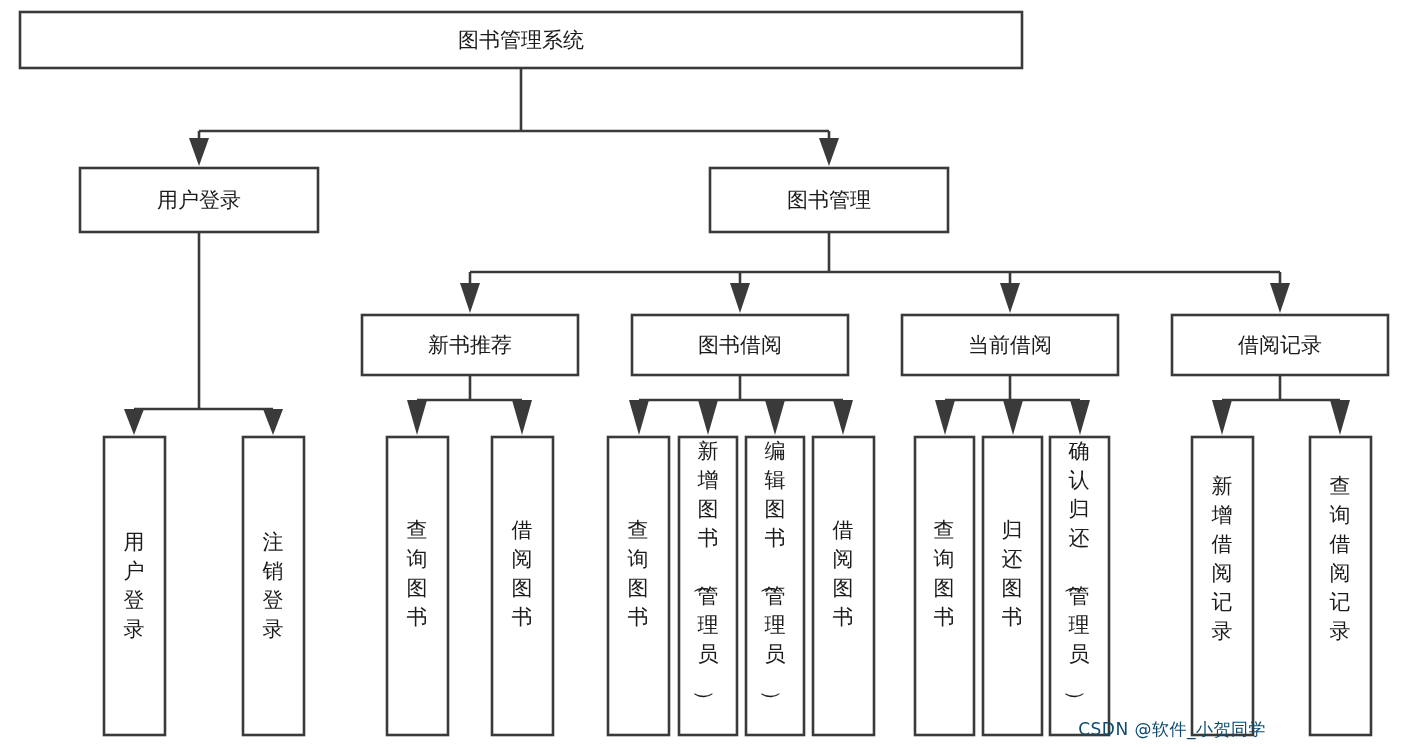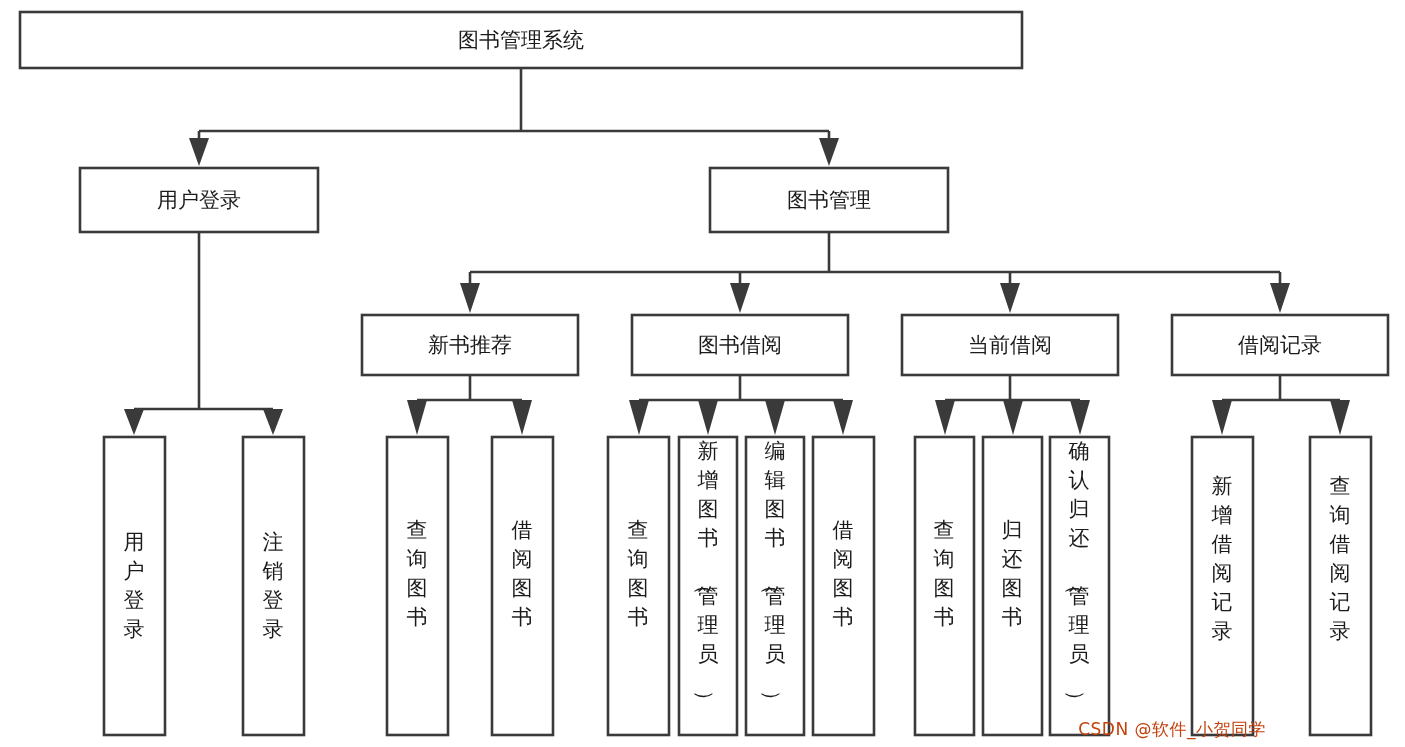--- a/index.html
+++ b/index.html
@@ -50,21 +50,21 @@
     font-size: 21px;
     fill: #1b1b1b;
     text-anchor: middle;
   }
   .watermark {
     position: absolute;
     right: 12px;
     bottom: 6px;
     font-family: "DejaVu Sans", "Liberation Sans", sans-serif;
     font-size: 17px;
-    color: #c2410c;
+    color: #0c4a6e;
     white-space: nowrap;
     letter-spacing: 0.5px;
   }
 </style>
 </head>
 <body>
 
 <div id="diagram-root">
 
   <svg class="diagram" viewBox="0 0 1405 747">

